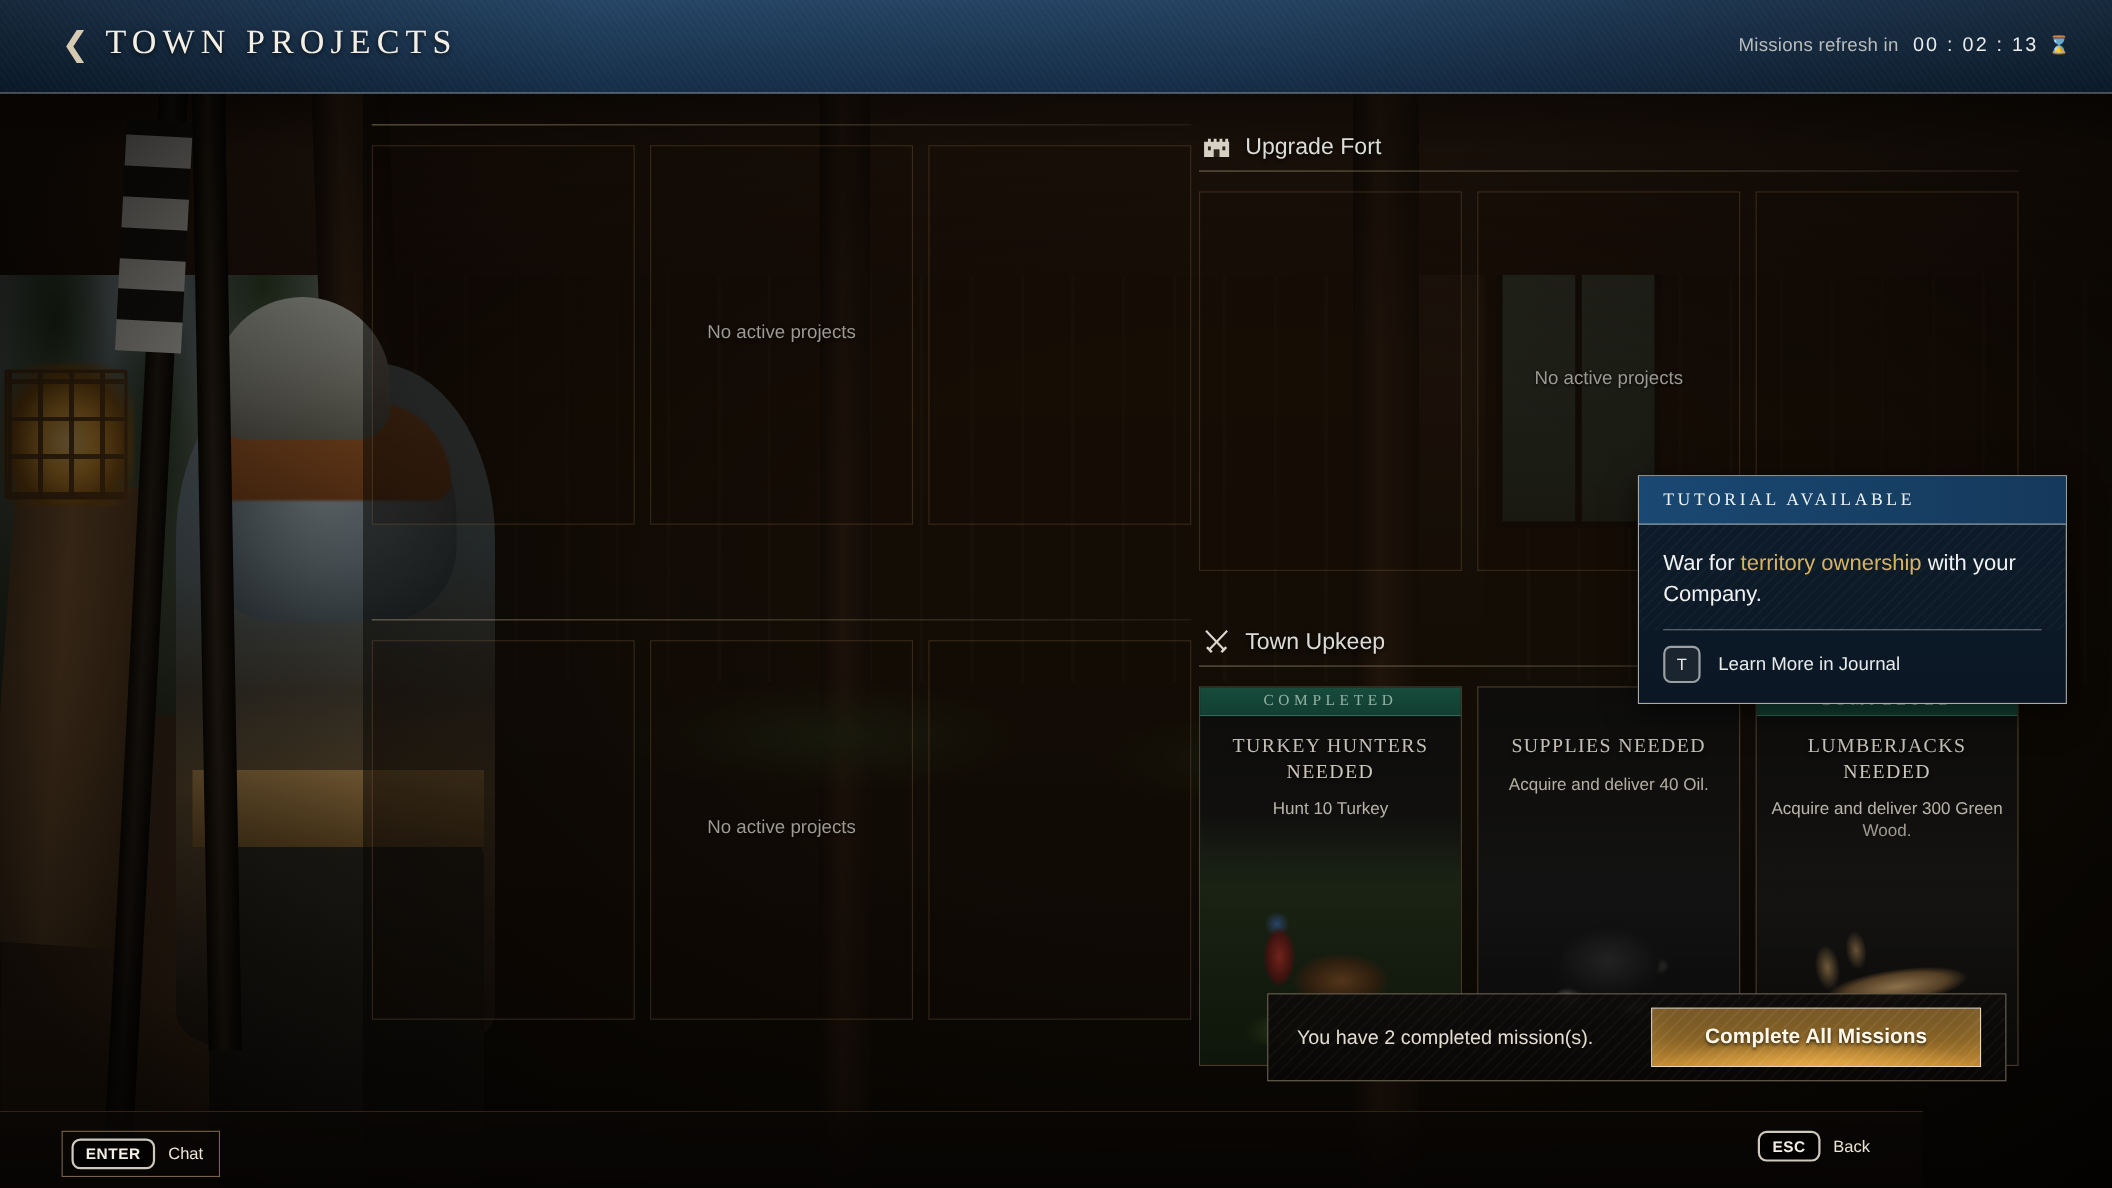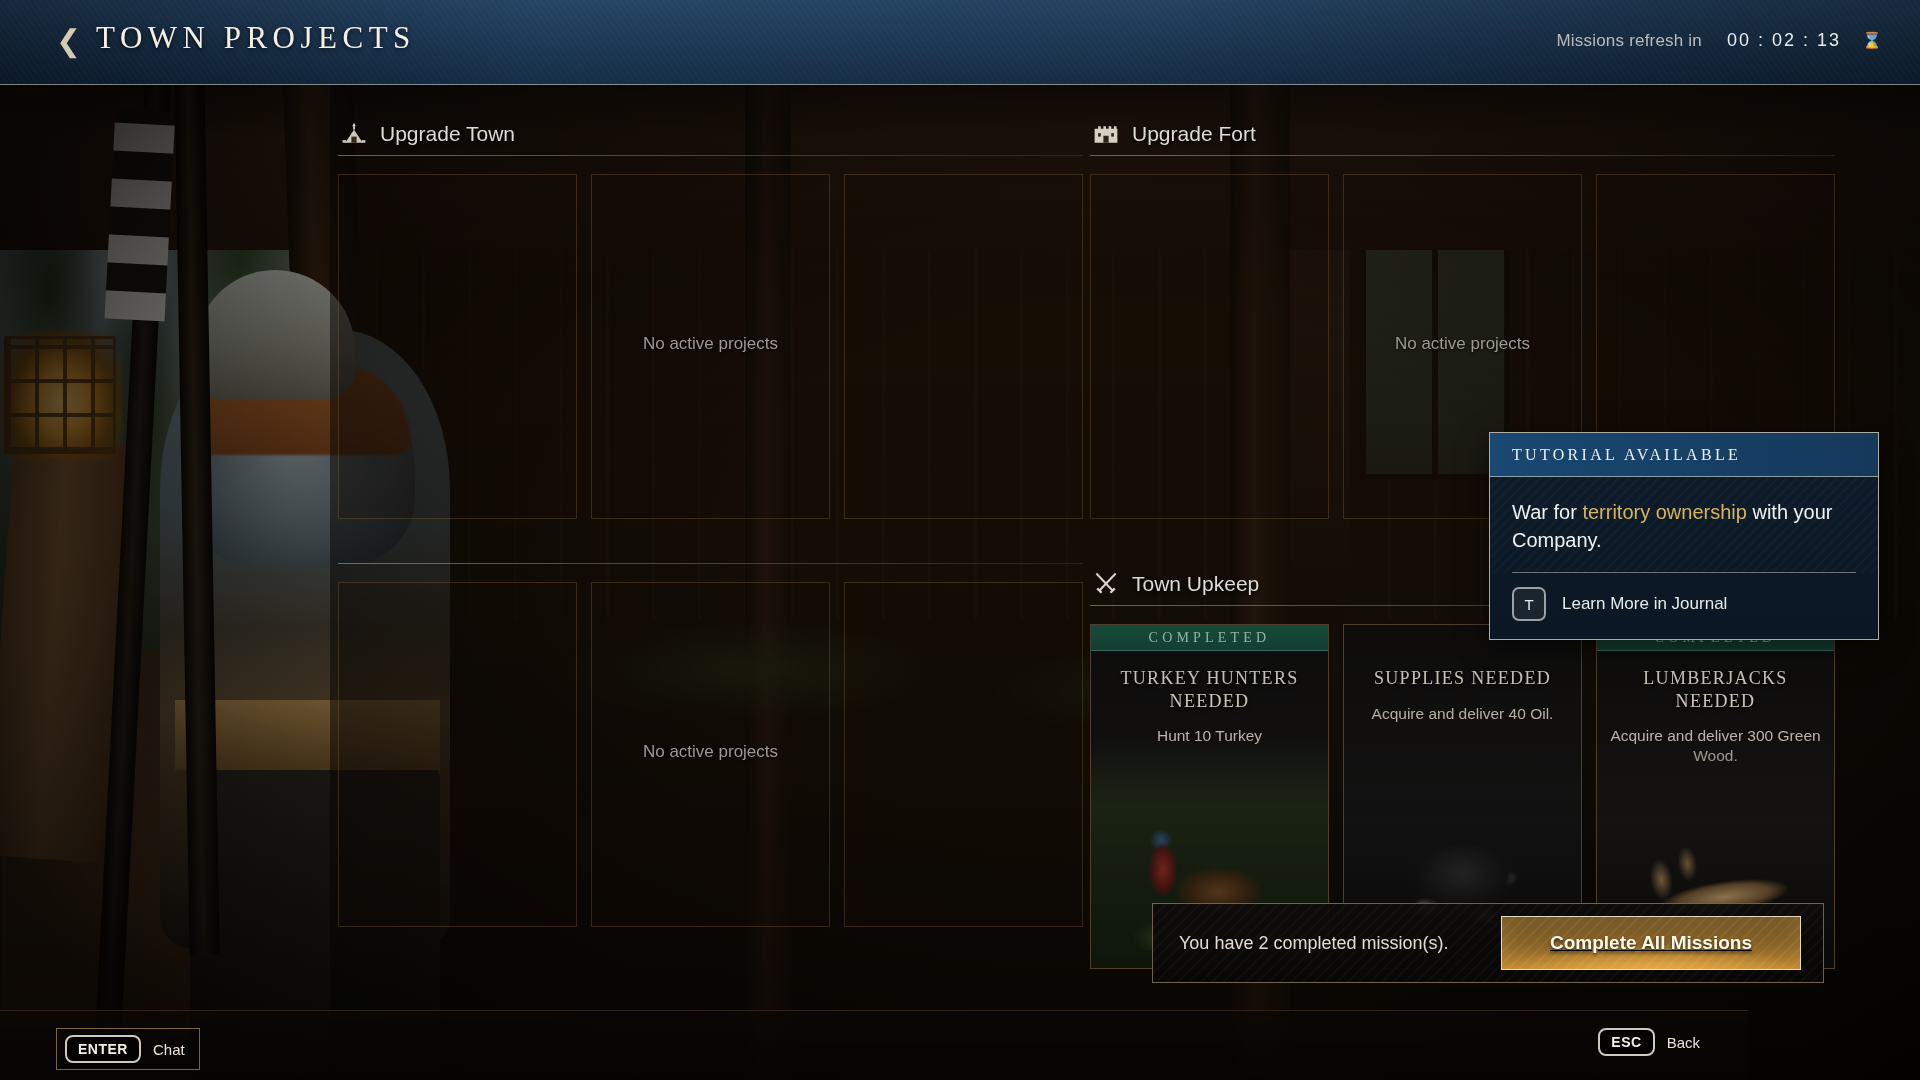--- a/index.html
+++ b/index.html
@@ -164,21 +164,21 @@
   .back-chevron {
     position:absolute; left:56px; top:26px; font-size:30px; color:#d6cbb0;
     font-family:"Liberation Serif", serif; line-height:1; cursor:pointer;
   }
   .page-title {
     position:absolute; left:96px; top:20px;
     font-family:"Liberation Serif", serif; font-size:31px; letter-spacing:5.5px;
     color:#f4efe4; text-shadow:0 2px 5px rgba(0,0,0,.7);
   }
   .refresh-wrap {
-    position:absolute; right:38px; top:30px; display:flex; align-items:center; gap:25px;
+    position:absolute; right:38px; top:30px; display:flex; align-items:center; gap:13px;
   }
   .refresh-label { font-size:17px; color:#b9bcbb; letter-spacing:.2px; }
   .refresh-time { font-size:18px; color:#e9eceb; letter-spacing:2px; }
   .hourglass-icon { font-size:16px; color:#cfd6da; margin-left:-4px; }
 
   
   .content { position:absolute; left:0; top:85px; width:1920px; height:925px; }
 
   .quadrant { position:absolute; }
   .q-tl { left:338px; top:28px;  width:745px; }
@@ -296,21 +296,20 @@
     pointer-events:none;
   }
   .complete-text { font-size:18px; color:#e3ddd1; position:relative; }
   .complete-btn {
     position:relative; width:300px; height:54px; display:flex; align-items:center; justify-content:center;
     border:1px solid #e3d9c4; cursor:pointer;
     background:
       radial-gradient(ellipse 220px 46px at 50% 115%, #f0b24a 0%, rgba(150,100,30,0) 72%),
       linear-gradient(180deg,#6d5123 0%, #8a6527 55%, #b9842f 100%);
     box-shadow:inset 0 0 24px rgba(255,190,90,.18);
-    text-decoration:underline;
   }
   .complete-btn:after {
     content:""; position:absolute; inset:0;
     background:repeating-linear-gradient(135deg, rgba(255,255,255,.05) 0 2px, rgba(0,0,0,0) 2px 8px);
   }
   .complete-btn span { position:relative; z-index:2; font-size:19px; font-weight:bold; color:#fff8ea; text-shadow:0 2px 3px rgba(0,0,0,.65); }
 
   
   .footer {
     position:absolute; left:0; bottom:0; width:1748px; height:70px;
@@ -368,31 +367,20 @@
     <div class="refresh-wrap">
       <span class="refresh-label">Missions refresh in</span>
       <span class="refresh-time">00 : 02 : 13</span>
       <span class="hourglass-icon">⌛</span>
     </div>
   </div>
 
   <div class="content">
 
     <div class="quadrant q-tl">
-      <div class="sec-head">
-        <svg class="sec-icon" viewBox="0 0 32 32">
-          <path d="M16 3 L18 7 L14 7 Z" fill="#ddd8cc"></path>
-          <rect x="15" y="7" width="2" height="4" fill="#ddd8cc"></rect>
-          <path d="M6 26 L16 11 L26 26 Z" fill="#cfc9bb"></path>
-          <rect x="13" y="19" width="6" height="7" fill="#3a2a18"></rect>
-          <rect x="3" y="23" width="4" height="3" fill="#cfc9bb"></rect>
-          <rect x="25" y="23" width="4" height="3" fill="#cfc9bb"></rect>
-        </svg>
-        <span class="sec-title">Upgrade Town</span>
-      </div>
       <div class="sec-rule"></div>
       <div class="slots">
         <div class="slot"></div>
         <div class="slot"></div>
         <div class="slot"></div>
         <div class="empty-label">No active projects</div>
       </div>
     </div>
 
     <div class="quadrant q-tr">

